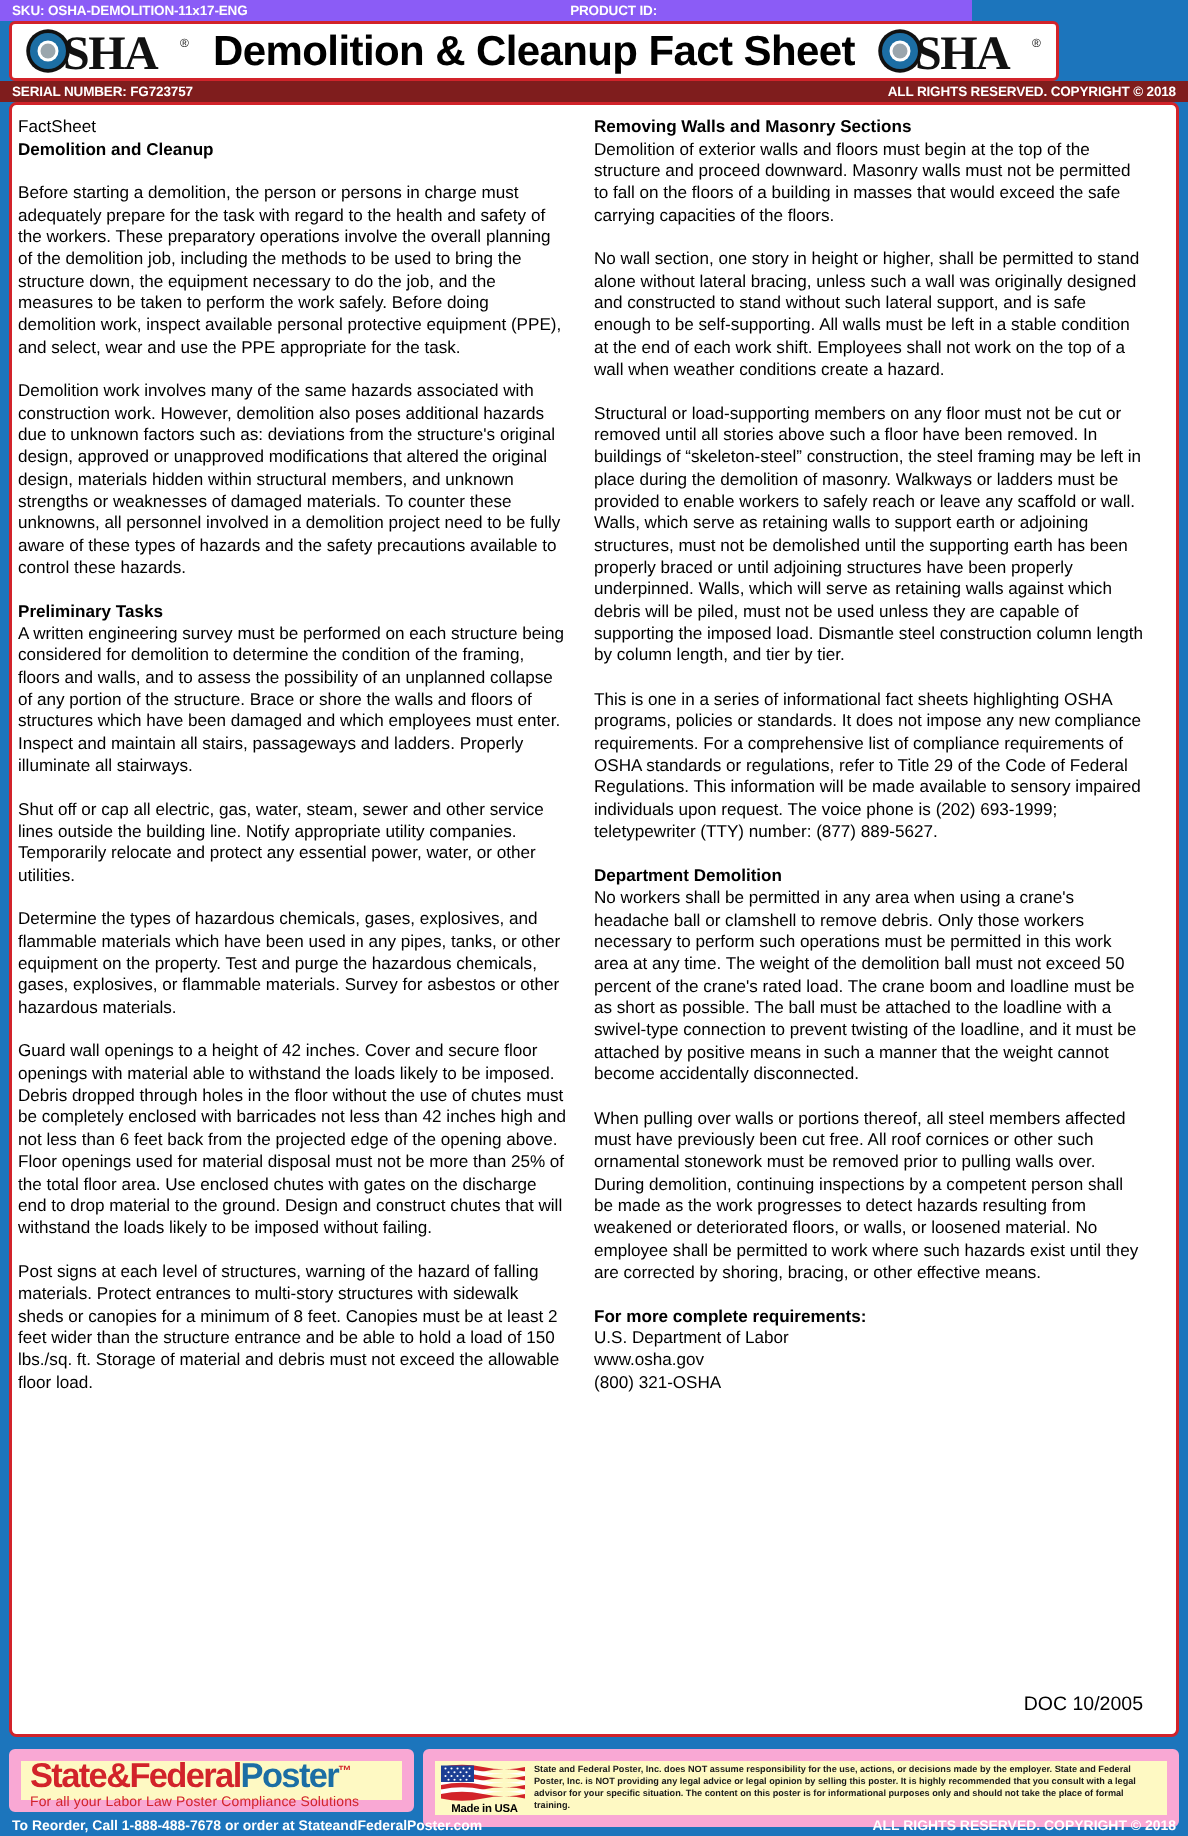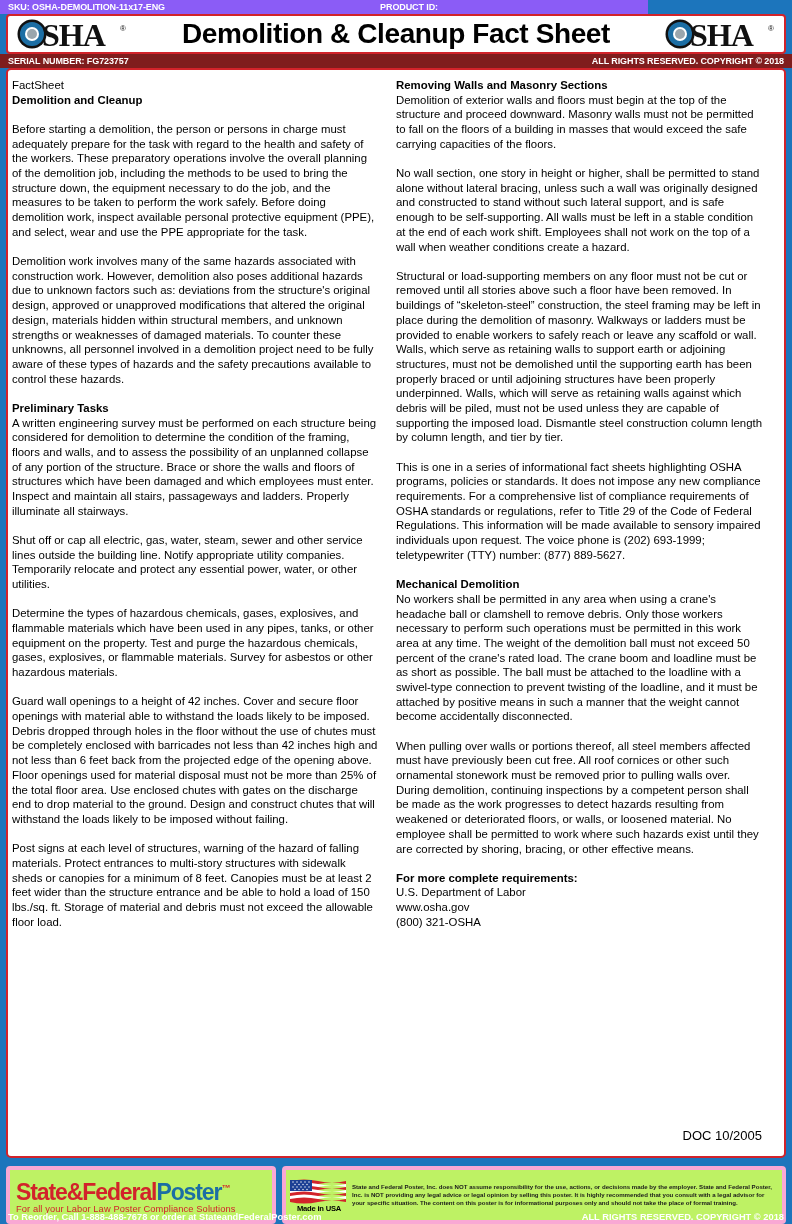--- a/index.html
+++ b/index.html
@@ -30,21 +30,21 @@
     line-height: 14px;
     letter-spacing: -0.1px;
   }
   .sku-bar .sku-left { position: absolute; left: 8px; top: 0; }
   .sku-bar .sku-right { position: absolute; right: 210px; top: 0; }
 
   
   .title-band {
     position: absolute;
     top: 14px; left: 6px;
-    width: 780px;
+    width: 700px;
     height: 40px;
     background: #ffffff;
     border: 2px solid #d2232a;
     border-radius: 4px;
     display: flex;
     align-items: center;
     justify-content: space-between;
     padding: 0 8px;
   }
   .osha-logo {
@@ -129,24 +129,24 @@
   }
   .footer-boxes {
     position: absolute;
     top: 2px; left: 6px;
     width: 780px;
     height: 42px;
     display: flex;
     gap: 6px;
   }
   .fbox {
-    background: #bef264;
-    border: 4px solid #f9a8d4;
+    background: #fef9c3;
+    border: 8px solid #f9a8d4;
     border-radius: 4px;
-    height: 58px;
+    height: 42px;
   }
   .fbox-brand {
     width: 270px;
     padding: 3px 6px 2px 6px;
     display: flex;
     flex-direction: column;
     justify-content: center;
   }
   .brand-line1 {
     font-size: 23px;
@@ -269,21 +269,21 @@
         <p>Guard wall openings to a height of 42 inches. Cover and secure floor openings with material able to withstand the loads likely to be imposed. Debris dropped through holes in the floor without the use of chutes must be completely enclosed with barricades not less than 42 inches high and not less than 6 feet back from the projected edge of the opening above. Floor openings used for material disposal must not be more than 25% of the total floor area. Use enclosed chutes with gates on the discharge end to drop material to the ground. Design and construct chutes that will withstand the loads likely to be imposed without failing.</p>
         <p>Post signs at each level of structures, warning of the hazard of falling materials. Protect entrances to multi-story structures with sidewalk sheds or canopies for a minimum of 8 feet. Canopies must be at least 2 feet wider than the structure entrance and be able to hold a load of 150 lbs./sq. ft. Storage of material and debris must not exceed the allowable floor load.</p>
       </div>
 
       <div class="col">
         <div class="hd">Removing Walls and Masonry Sections</div>
         <p>Demolition of exterior walls and floors must begin at the top of the structure and proceed downward. Masonry walls must not be permitted to fall on the floors of a building in masses that would exceed the safe carrying capacities of the floors.</p>
         <p>No wall section, one story in height or higher, shall be permitted to stand alone without lateral bracing, unless such a wall was originally designed and constructed to stand without such lateral support, and is safe enough to be self-supporting. All walls must be left in a stable condition at the end of each work shift. Employees shall not work on the top of a wall when weather conditions create a hazard.</p>
         <p>Structural or load-supporting members on any floor must not be cut or removed until all stories above such a floor have been removed. In buildings of “skeleton-steel” construction, the steel framing may be left in place during the demolition of masonry. Walkways or ladders must be provided to enable workers to safely reach or leave any scaffold or wall. Walls, which serve as retaining walls to support earth or adjoining structures, must not be demolished until the supporting earth has been properly braced or until adjoining structures have been properly underpinned. Walls, which will serve as retaining walls against which debris will be piled, must not be used unless they are capable of supporting the imposed load. Dismantle steel construction column length by column length, and tier by tier.</p>
         <p>This is one in a series of informational fact sheets highlighting OSHA programs, policies or standards. It does not impose any new compliance requirements. For a comprehensive list of compliance requirements of OSHA standards or regulations, refer to Title 29 of the Code of Federal Regulations. This information will be made available to sensory impaired individuals upon request. The voice phone is (202) 693-1999; teletypewriter (TTY) number: (877) 889-5627.</p>
-        <div class="hd">Mechanical Demolition</div>
+        <div class="hd">Department Demolition</div>
         <p>No workers shall be permitted in any area when using a crane's headache ball or clamshell to remove debris. Only those workers necessary to perform such operations must be permitted in this work area at any time. The weight of the demolition ball must not exceed 50 percent of the crane's rated load. The crane boom and loadline must be as short as possible. The ball must be attached to the loadline with a swivel-type connection to prevent twisting of the loadline, and it must be attached by positive means in such a manner that the weight cannot become accidentally disconnected.</p>
         <p>When pulling over walls or portions thereof, all steel members affected must have previously been cut free. All roof cornices or other such ornamental stonework must be removed prior to pulling walls over. During demolition, continuing inspections by a competent person shall be made as the work progresses to detect hazards resulting from weakened or deteriorated floors, or walls, or loosened material. No employee shall be permitted to work where such hazards exist until they are corrected by shoring, bracing, or other effective means.</p>
         <div class="hd">For more complete requirements:</div>
         <div class="plain-line">U.S. Department of Labor</div>
         <div class="plain-line">www.osha.gov</div>
         <div class="plain-line">(800) 321-OSHA</div>
         <div class="doc-stamp">DOC 10/2005</div>
       </div>
 
     </div>

